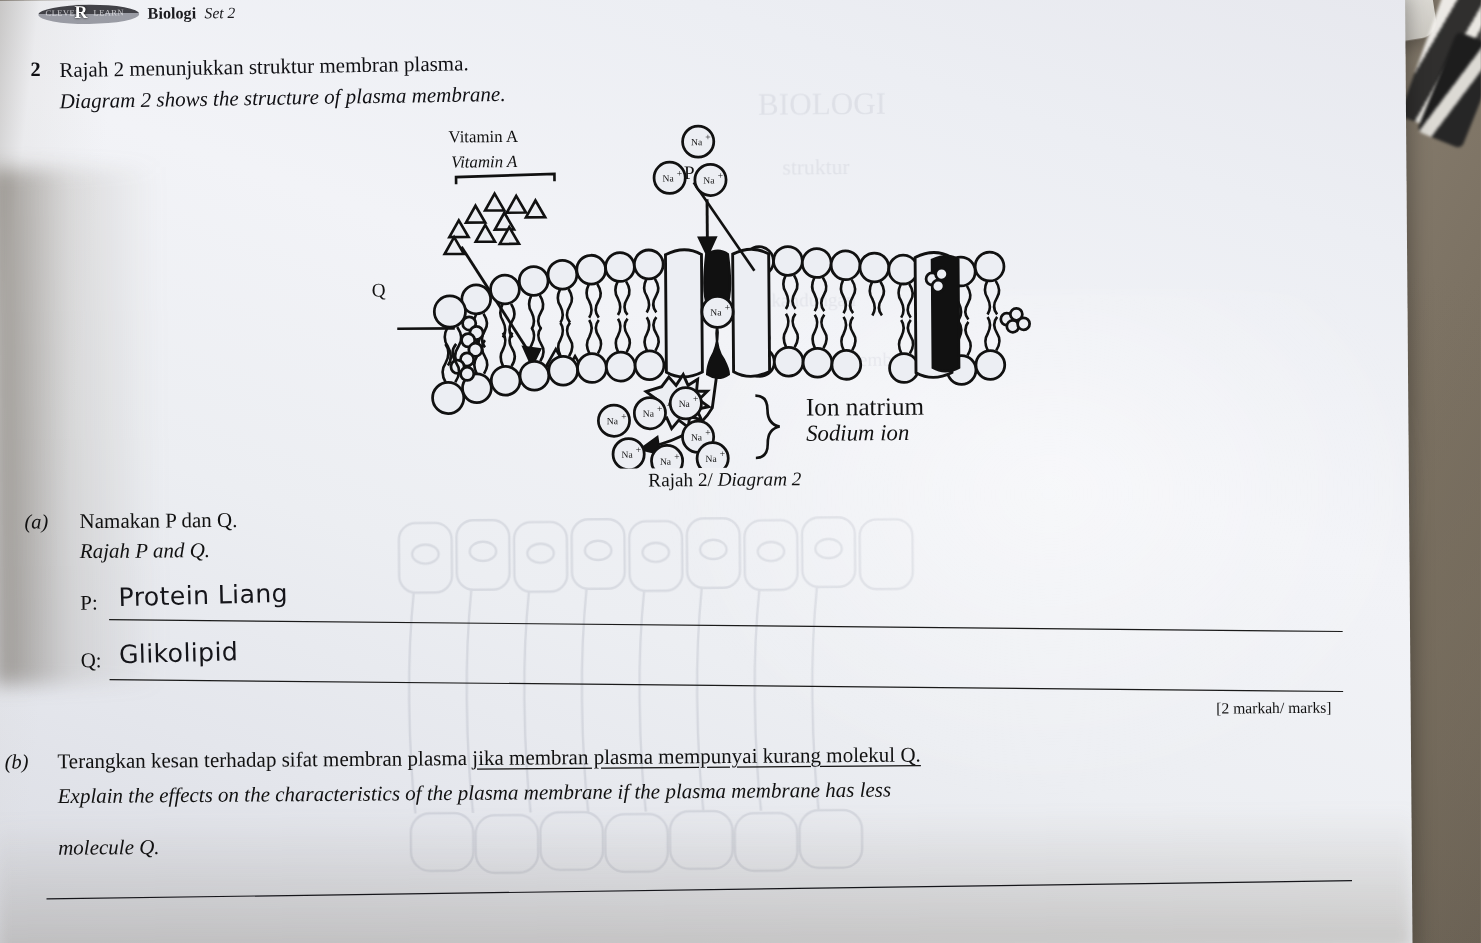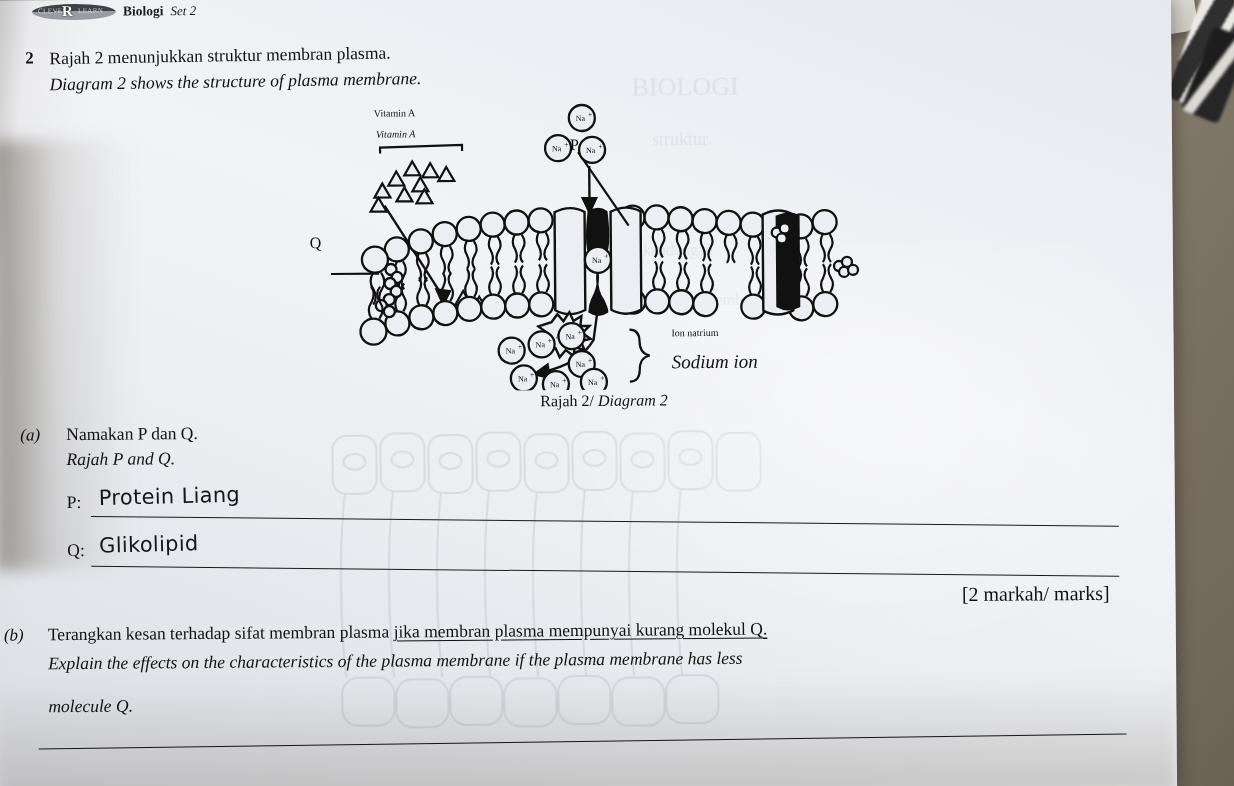--- a/index.html
+++ b/index.html
@@ -112,21 +112,21 @@
     position:absolute;left:58px;top:48px;font-size:17.5px;color:#101014;
     transform:rotate(-0.5deg);transform-origin:left top;white-space:nowrap;
   }
   .stem2{
     position:absolute;left:58px;top:74px;font-size:17.5px;font-style:italic;color:#101014;
     transform:rotate(-0.5deg);transform-origin:left top;white-space:nowrap;
   }
 
   
   .diagram{position:absolute;left:300px;top:104px;width:620px;height:320px;}
-  .dg-label{position:absolute;font-size:10px;color:#111;white-space:nowrap;}
+  .dg-label{position:absolute;font-size:14px;color:#111;white-space:nowrap;}
   .dg-label.it{font-style:italic;}
   .dg-P{position:absolute;left:278px;top:36px;font-size:16px;color:#111;}
   .dg-Q{position:absolute;left:17px;top:132px;font-size:16px;color:#111;}
   .caption{
     position:absolute;left:0;top:292px;width:620px;text-align:center;font-size:16px;color:#111;
   }
   .caption i{font-style:italic;}
 
   
   .pa-lab{position:absolute;left:26px;top:425px;font-size:17px;font-style:italic;color:#111;}
@@ -138,21 +138,21 @@
     position:absolute;height:0;border-bottom:1.6px solid #1a1a1a;
   }
   .hand{
     position:absolute;
     font-family:"DejaVu Sans", sans-serif;
     font-size:21px;color:#15151a;
     letter-spacing:.3px;
     transform:rotate(-1deg);
   }
   .marks{
-    position:absolute;right:66px;top:590px;font-size:20px;color:#111;
+    position:absolute;right:66px;top:590px;font-size:13px;color:#111;
   }
 
   
   .pb-lab{position:absolute;left:8px;top:625px;font-size:17px;font-style:italic;color:#111;}
   .pb-t1{position:absolute;left:52px;top:624px;font-size:17.5px;color:#111;white-space:nowrap;}
   .pb-t2{position:absolute;left:52px;top:653px;font-size:17.5px;font-style:italic;color:#111;white-space:nowrap;}
   .pb-t3{position:absolute;left:52px;top:696px;font-size:17.5px;font-style:italic;color:#111;}
   .ul{ text-decoration:underline; text-underline-offset:3px; }
 
   .blankline{
@@ -503,21 +503,21 @@
           <path class="ln" d="M336 230 q10 0 10 12 q0 12 10 14 q-10 2 -10 14 q0 12 -10 12"></path>
         </svg>
 
         
         <div class="dg-label" style="left:82px;top:6px;">Vitamin A</div>
         <div class="dg-label it" style="left:84px;top:27px;">Vitamin A</div>
 
         <div class="dg-P">P</div>
         <div class="dg-Q">Q</div>
 
-        <div class="dg-label" style="left:378px;top:228px;font-size:10px;">Ion natrium</div>
+        <div class="dg-label" style="left:378px;top:228px;font-size:21px;">Ion natrium</div>
         <div class="dg-label it" style="left:378px;top:252px;font-size:19px;">Sodium ion</div>
 
         <div class="caption">
           <span>Rajah 2/</span>
           <i>Diagram 2</i>
         </div>
       </div>
 
       <div class="pa-lab">(a)</div>
       <div class="pa-t1">Namakan P dan Q.</div>

